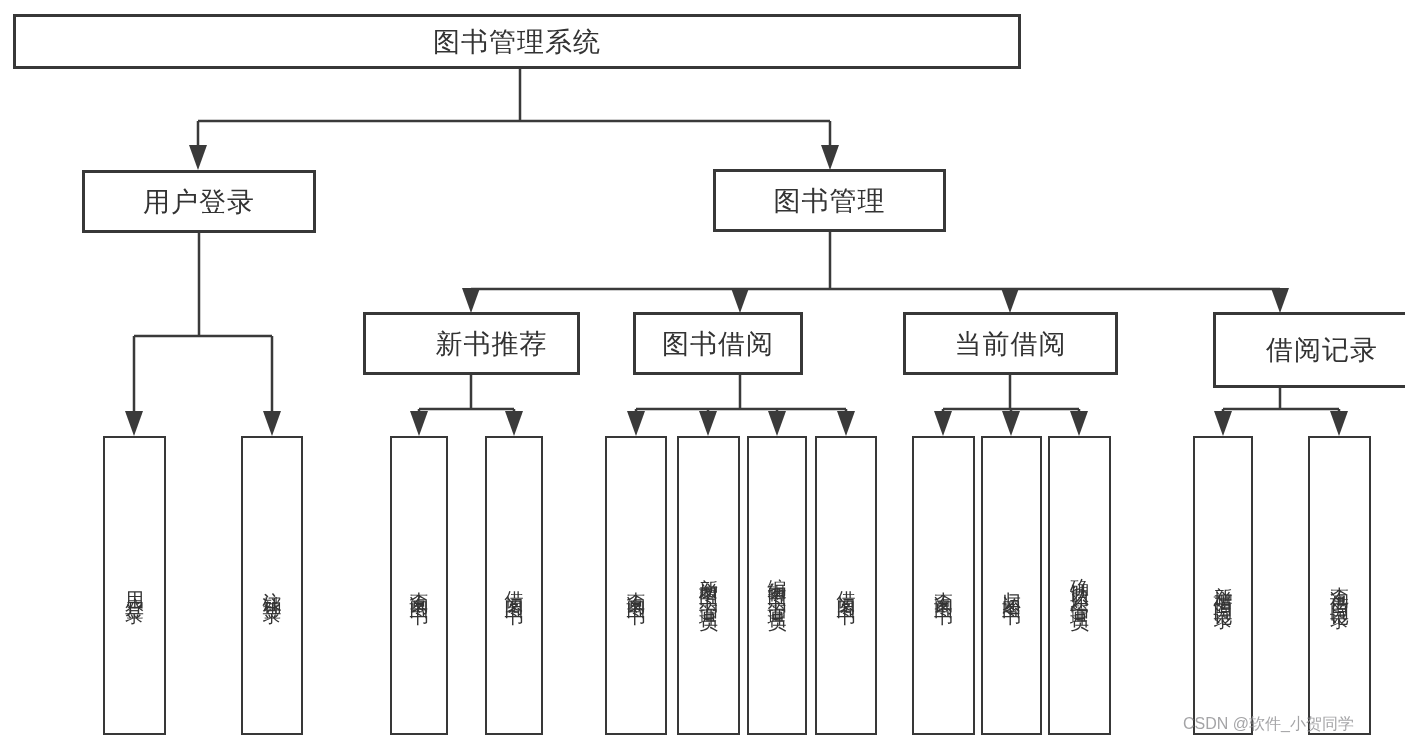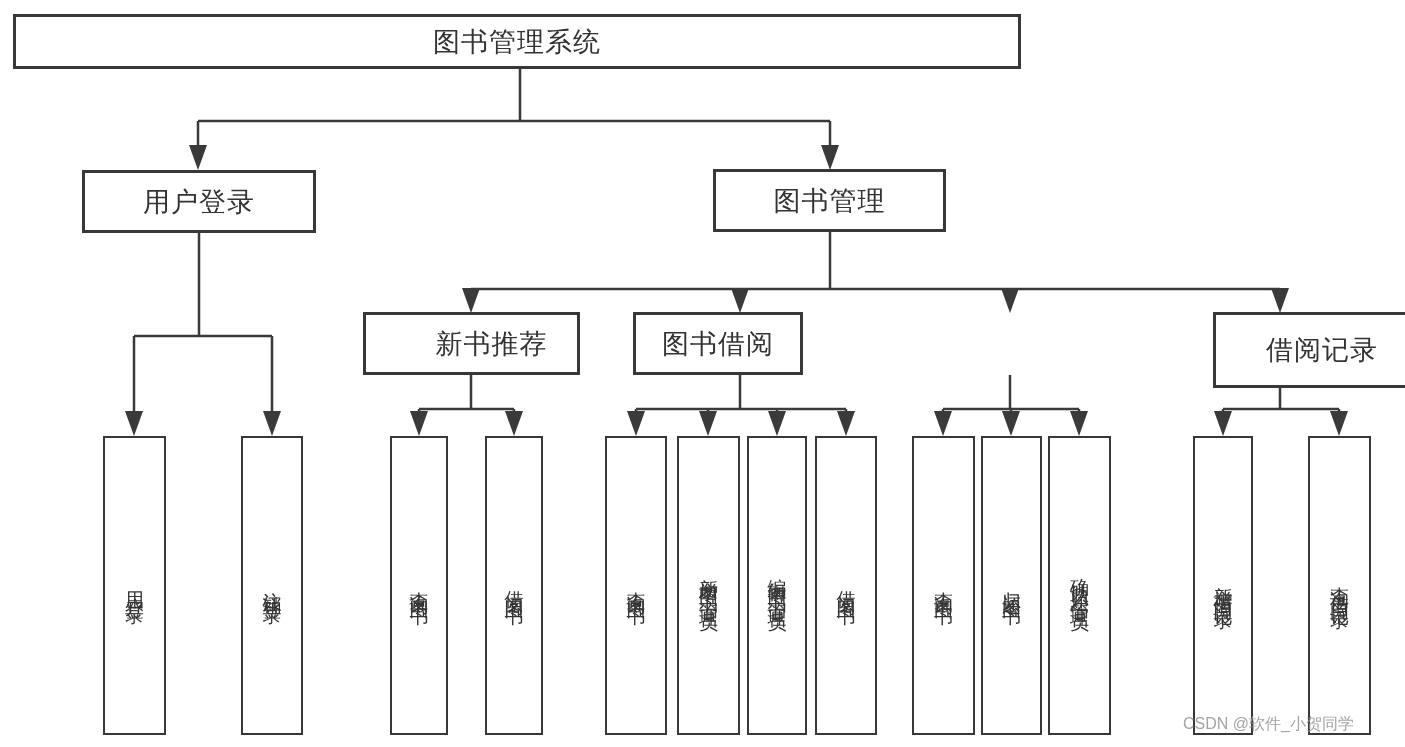--- a/index.html
+++ b/index.html
@@ -104,20 +104,23 @@
   <div class="node h-node" style="left:713px; top:169px; width:233px; height:63px;">
     <span>图书管理</span>
   </div>
 
   <div class="node h-node" style="left:363px; top:312px; width:217px; height:63px;padding-left:40px;">
     <span>新书推荐</span>
   </div>
   <div class="node h-node" style="left:633px; top:312px; width:170px; height:63px;">
     <span>图书借阅</span>
   </div>
+  <div class="node h-node" style="left:903px; top:312px; width:215px; height:63px;">
+    <span>当前借阅</span>
+  </div>
   <div class="node h-node" style="left:1213px; top:312px; width:218px; height:76px;">
     <span>借阅记录</span>
   </div>
 
   <div class="node leaf" style="left:103px; top:436px; width:63px; height:299px;">
     <span>用户登录</span>
   </div>
   <div class="node leaf" style="left:241px; top:436px; width:62px; height:299px;">
     <span>注销登录</span>
   </div>

